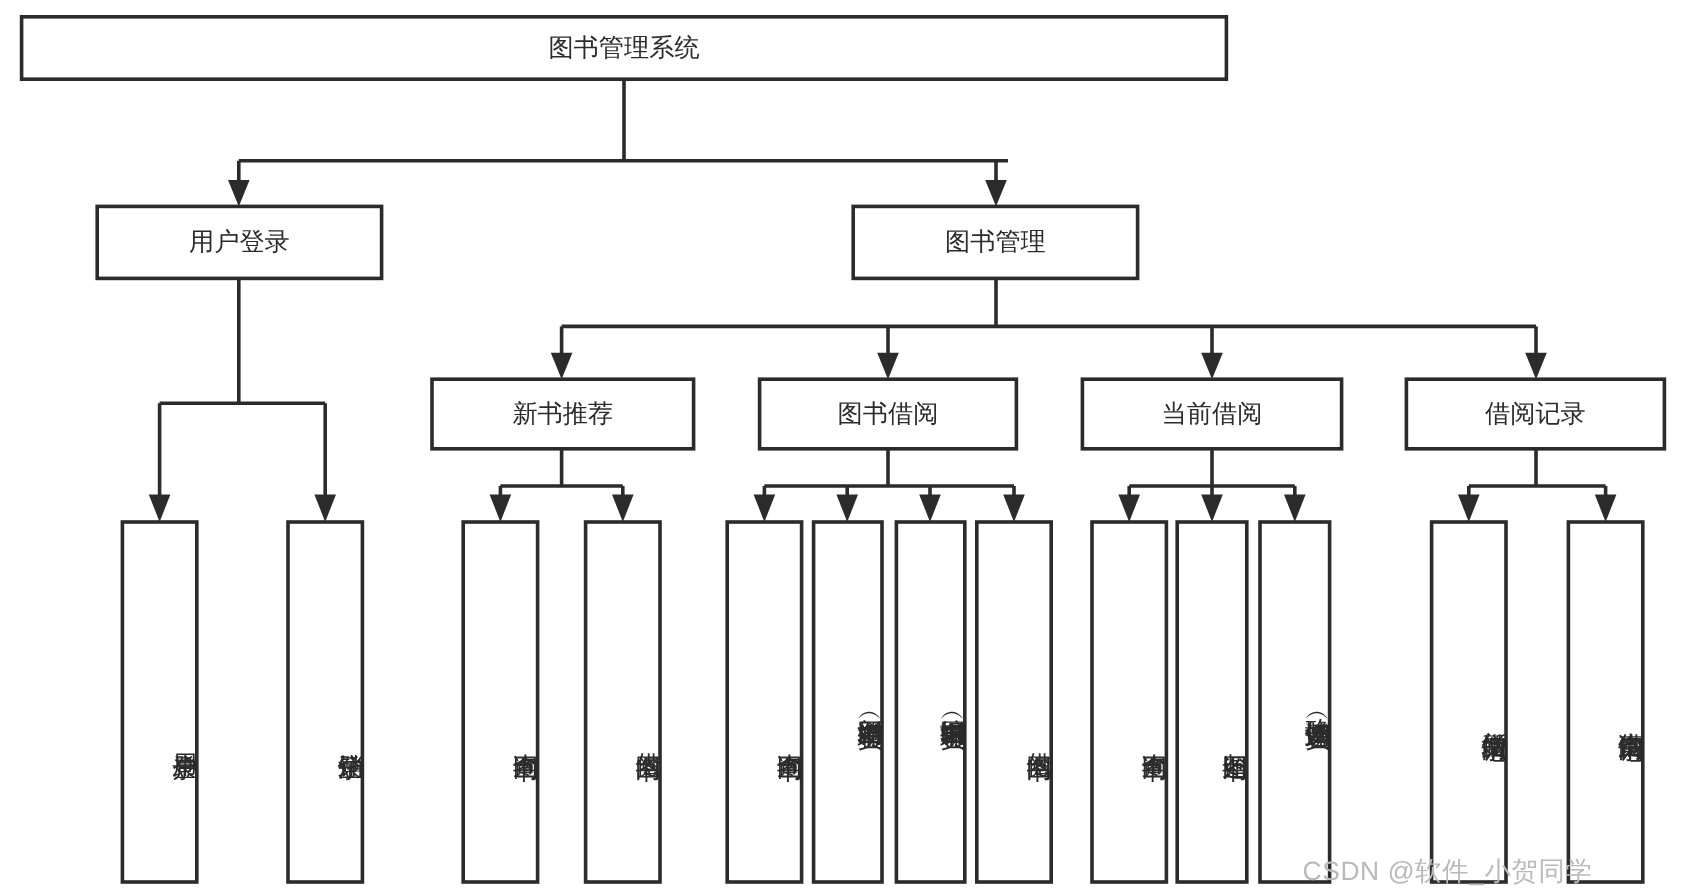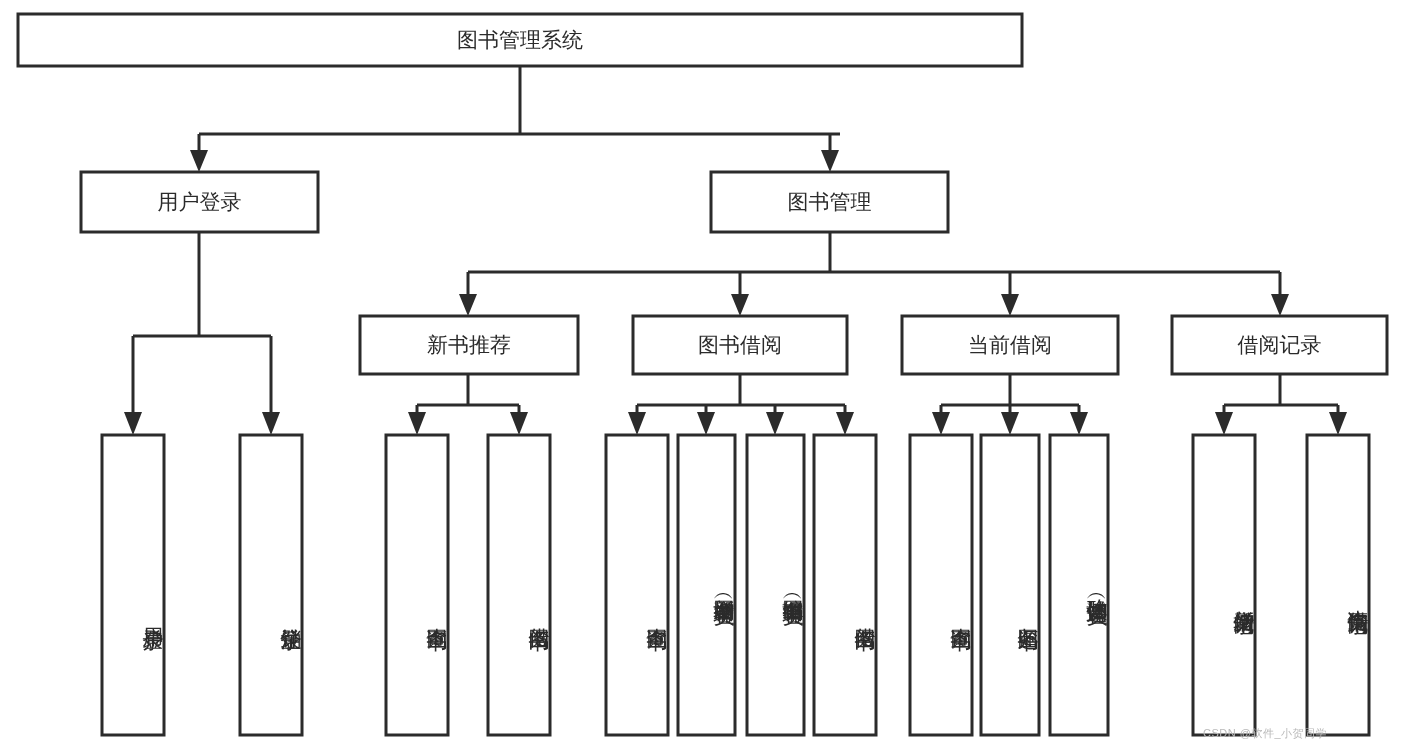--- a/index.html
+++ b/index.html
@@ -61,21 +61,21 @@
     align-items: flex-start;
     justify-content: center;
     white-space: nowrap;
     pointer-events: none;
   }
   .watermark {
     position: absolute;
     right: 8px;
     bottom: 6px;
     font-family: "Liberation Sans", "DejaVu Sans", sans-serif;
-    font-size: 11px;
+    font-size: 22px;
     color: #b9b9b9;
     letter-spacing: 0.5px;
     white-space: nowrap;
   }
 </style>
 </head>
 <body>
 
 <div id="diagram-root">
 

